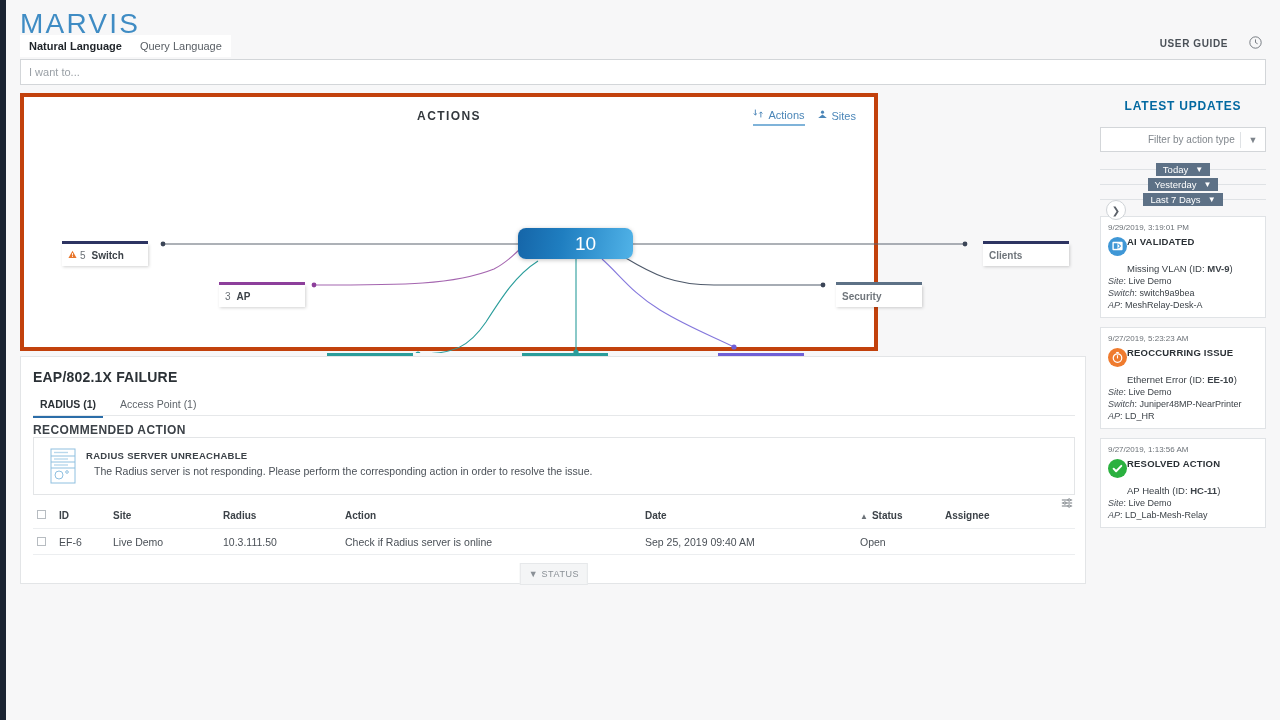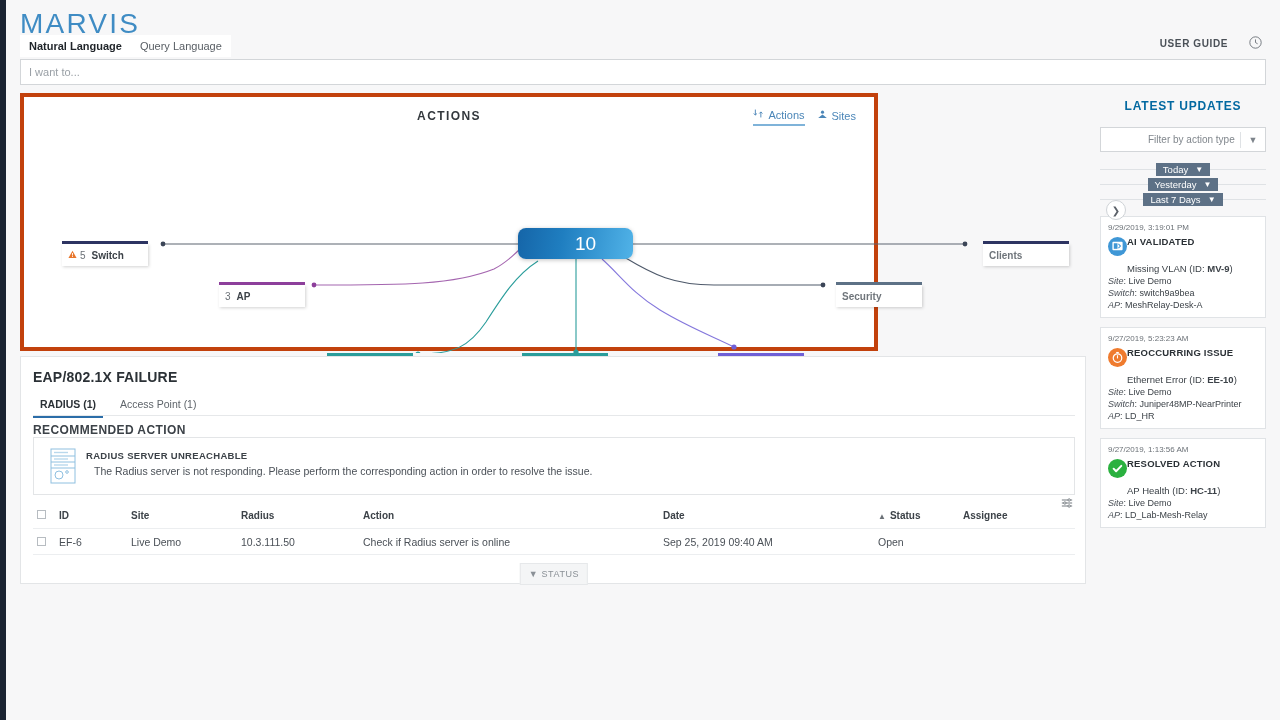--- a/index.html
+++ b/index.html
@@ -102,21 +102,21 @@
   #rec-head { position: absolute; left: 52px; top: 12px; font-size: 9.5px; font-weight: bold; letter-spacing: .3px; color: #3c4248; }
   #rec-desc { position: absolute; left: 60px; top: 27px; font-size: 10.5px; color: #4a5057; }
 
   
   #table { position: absolute; left: 12px; top: 146px; width: 1042px; }
   #grid-icon { position: absolute; right: 2px; top: -6px; cursor: pointer; }
   .trow { display: flex; align-items: center; height: 26px; border-bottom: 1px solid #eceef0; }
   .trow.head { font-size: 10px; font-weight: bold; color: #3c4248; }
   .trow.body { font-size: 10.5px; color: #4a5057; }
   .c-chk { width: 26px; padding-left: 4px; }
-  .c-id { width: 72px; }
+  .c-id { width: 54px; }
   .c-site { width: 110px; }
   .c-radius { width: 122px; }
   .c-action { width: 300px; }
   .c-date { width: 215px; }
   .c-status { width: 85px; }
   .c-assignee { width: 100px; }
   .chk { width: 9px; height: 9px; border: 1px solid #b7bcc1; background: #fff; display: inline-block; cursor: pointer; }
   .sort-caret { display: inline-block; margin-right: 4px; color: #6b7177; font-size: 8px; }
   #status-btn {
     position: absolute; left: 50%; transform: translateX(-50%); top: 60px;

